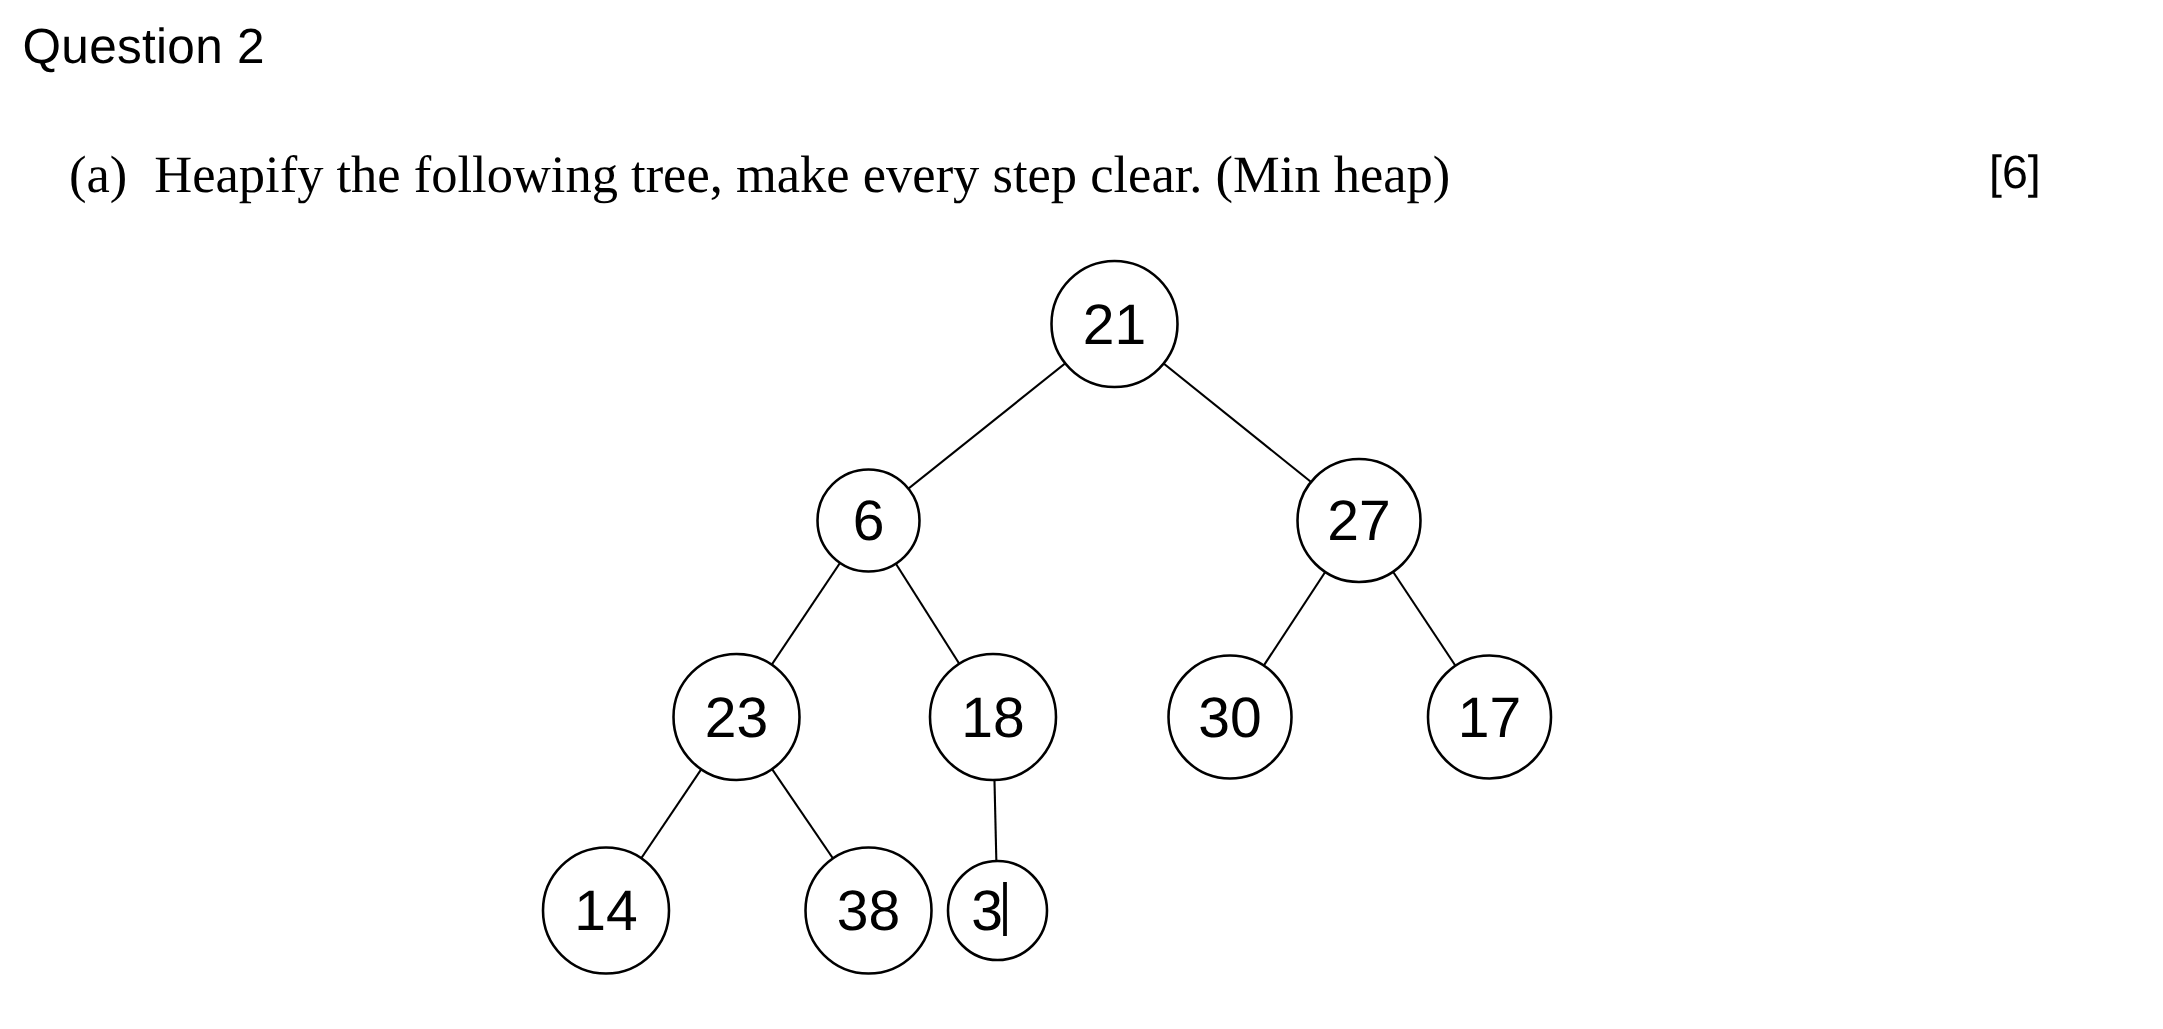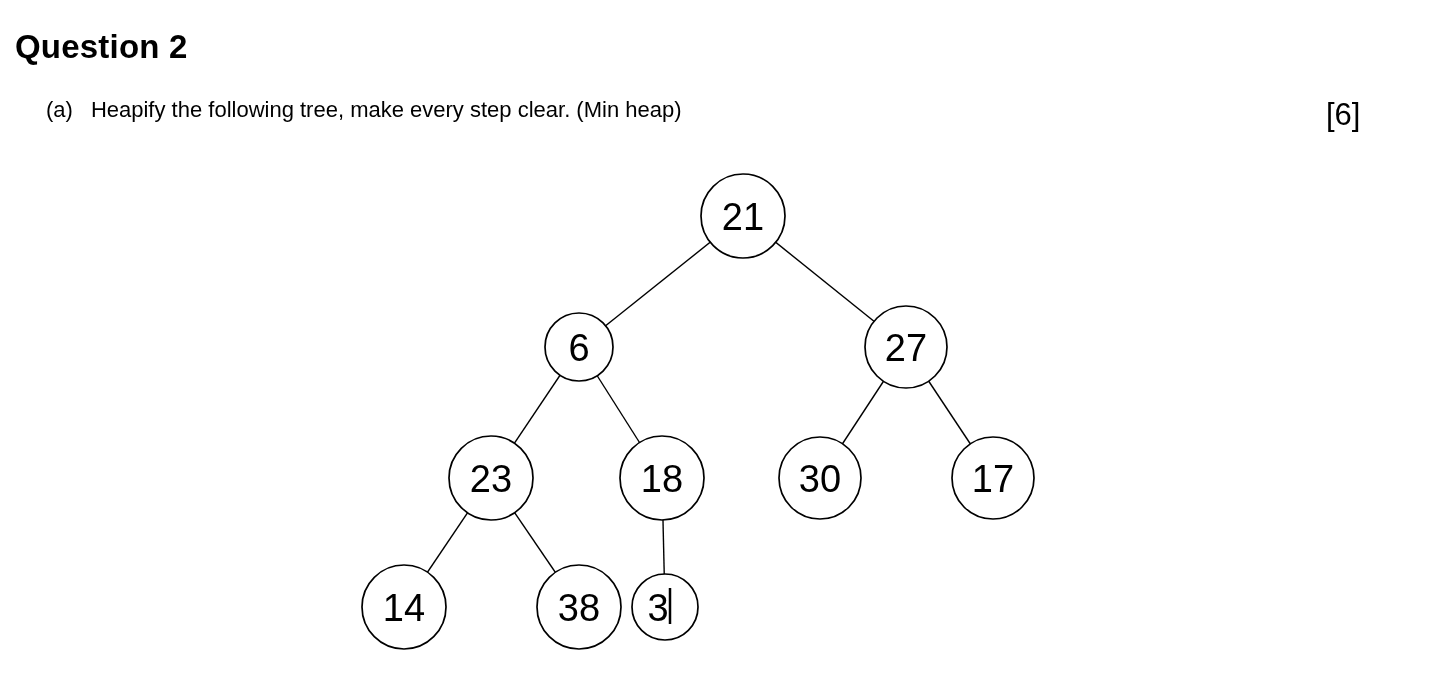--- a/index.html
+++ b/index.html
@@ -6,32 +6,33 @@
   body {
     width: 1442px; height: 686px;
     background: #ffffff;
     overflow: hidden;
     position: relative;
     font-family: "Liberation Sans", sans-serif;
     color: #000000;
   }
   .q-title {
     position: absolute;
-    left: 15px; top: 28px;
+    left: 15px; top: 12px;
     margin: 0;
     font-size: 33px;
-    font-weight: bold;
+    font-weight: normal;
     letter-spacing: 0.2px;
     white-space: nowrap;
   }
   .q-line {
     position: absolute;
     left: 46px; top: 97px;
-    font-size: 22px;
+    font-size: 35px;
     white-space: nowrap;
+    font-family: Liberation Serif, serif;
   }
   .q-part { display: inline-block; margin-right: 18px; }
   .q-marks {
     position: absolute;
     left: 1326px; top: 97px;
     font-size: 31px;
     white-space: nowrap;
   }
   .tree-svg {
     position: absolute;

